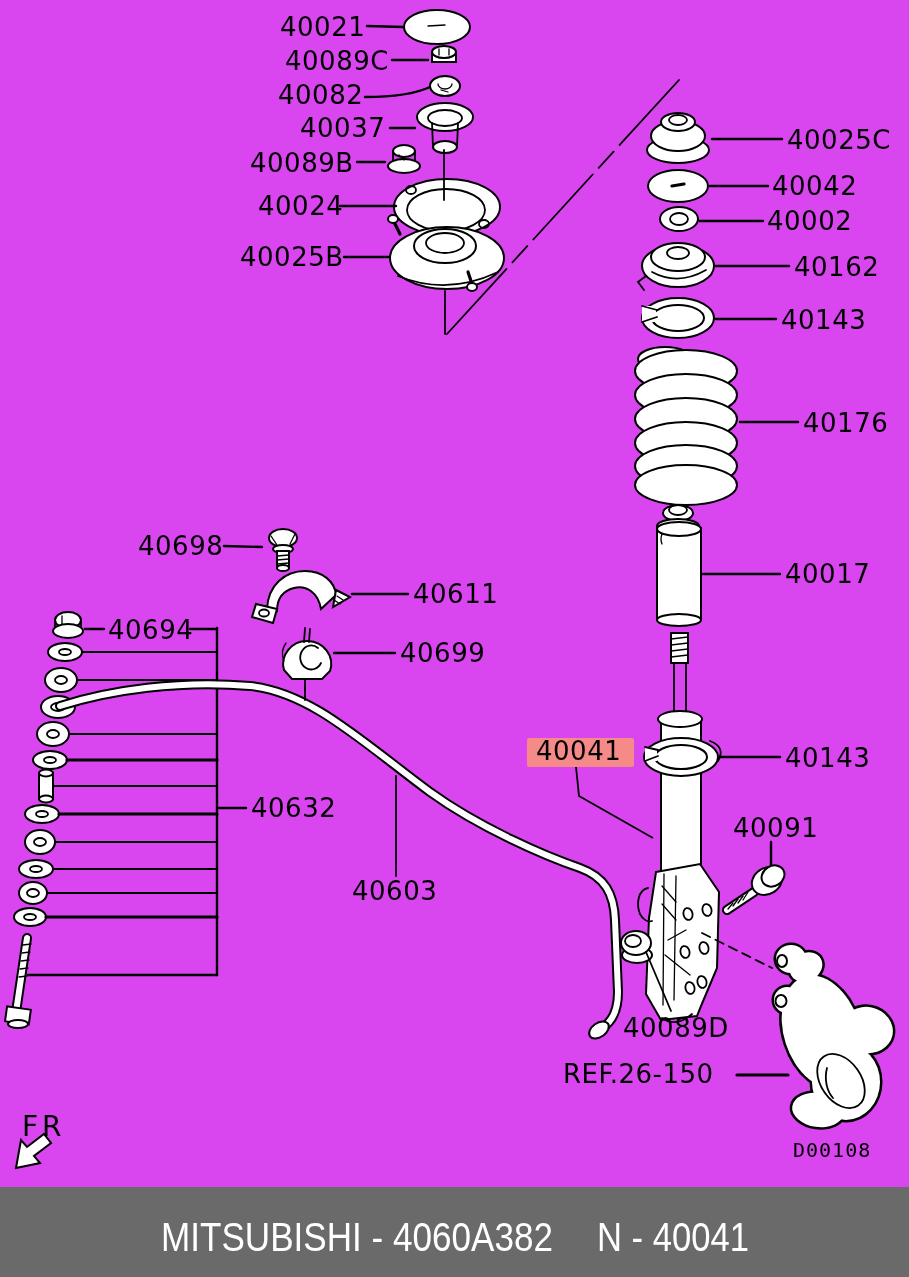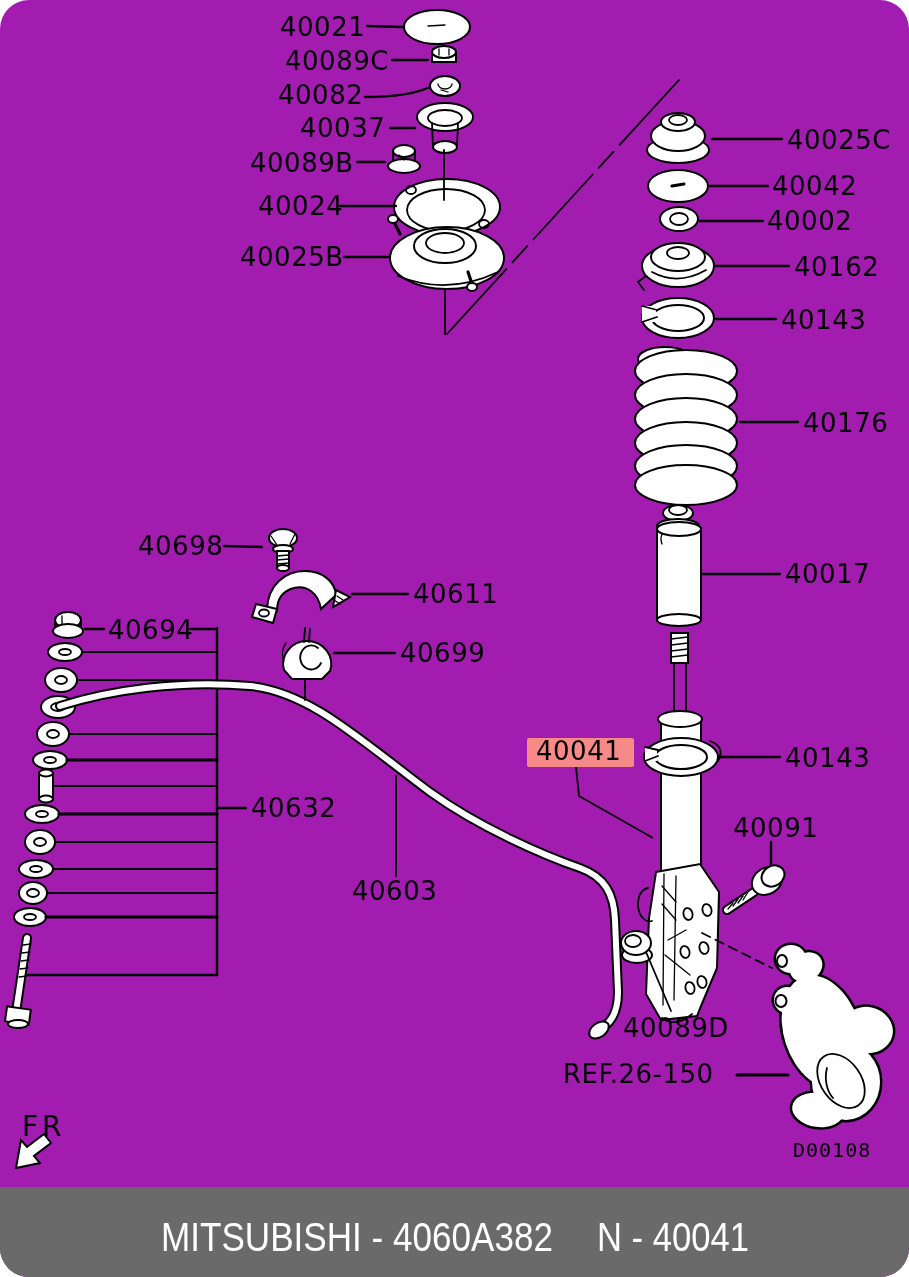--- a/index.html
+++ b/index.html
@@ -1,16 +1,16 @@
 <!DOCTYPE html>
 <html><head>
 <meta charset="utf-8">
 <style>
   html,body{margin:0;padding:0;background:#fff;}
-  #page{position:relative;width:909px;height:1277px;background:#a21caf;overflow:hidden;border-radius:29px;}
+  #page{position:relative;width:909px;height:1277px;background:#d946ef;overflow:hidden;}
   svg{display:block;}
   .ln{stroke:#000;stroke-width:1.8;fill:none;stroke-linecap:round;}
   .lt{stroke:#000;stroke-width:1.3;fill:none;stroke-linecap:round;}
   .l2{stroke-width:2.4;}
   .l3{stroke-width:3.2;}
   .pw{fill:#fff;stroke:#000;stroke-width:2;}
   .nf{fill:none;stroke:#000;stroke-width:1.8;}
   .uo{fill:none;stroke:#000;stroke-width:5;stroke-linejoin:round;}
   .uf{fill:#fff;stroke:none;}
   .pl{font-family:"DejaVu Sans","Liberation Sans",sans-serif;font-size:26px;letter-spacing:0.5px;fill:#000;}

